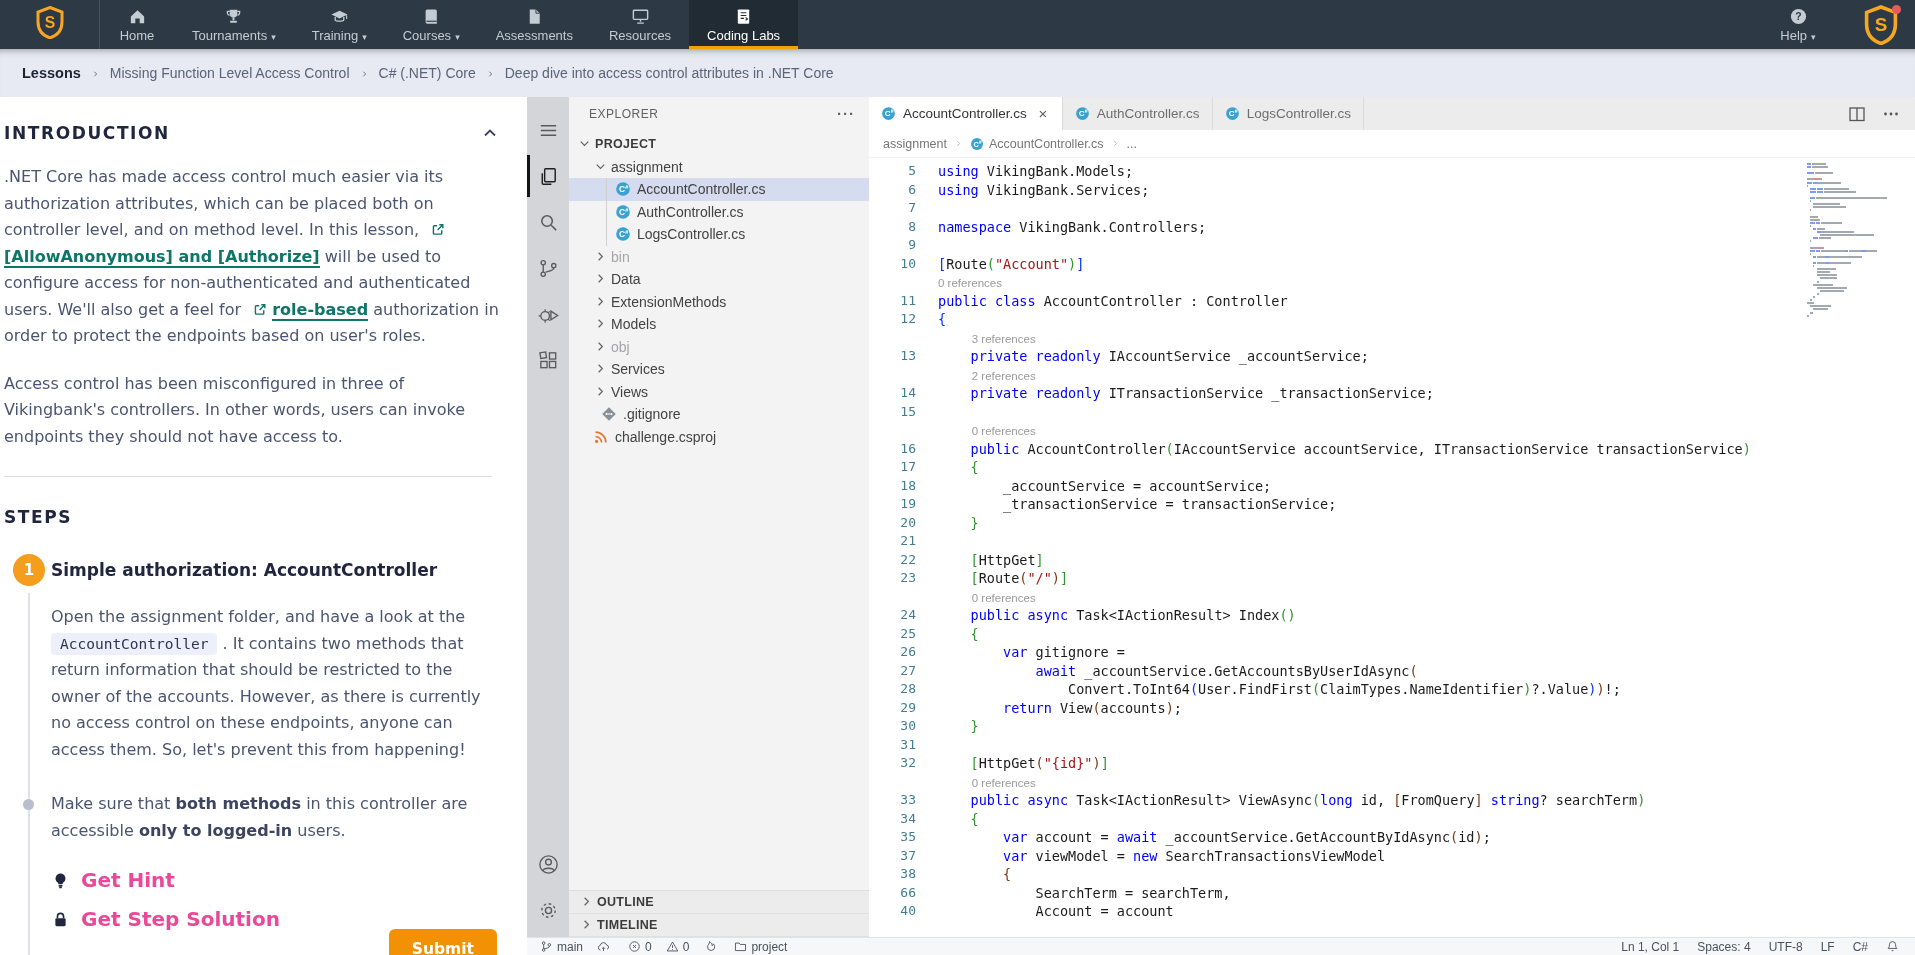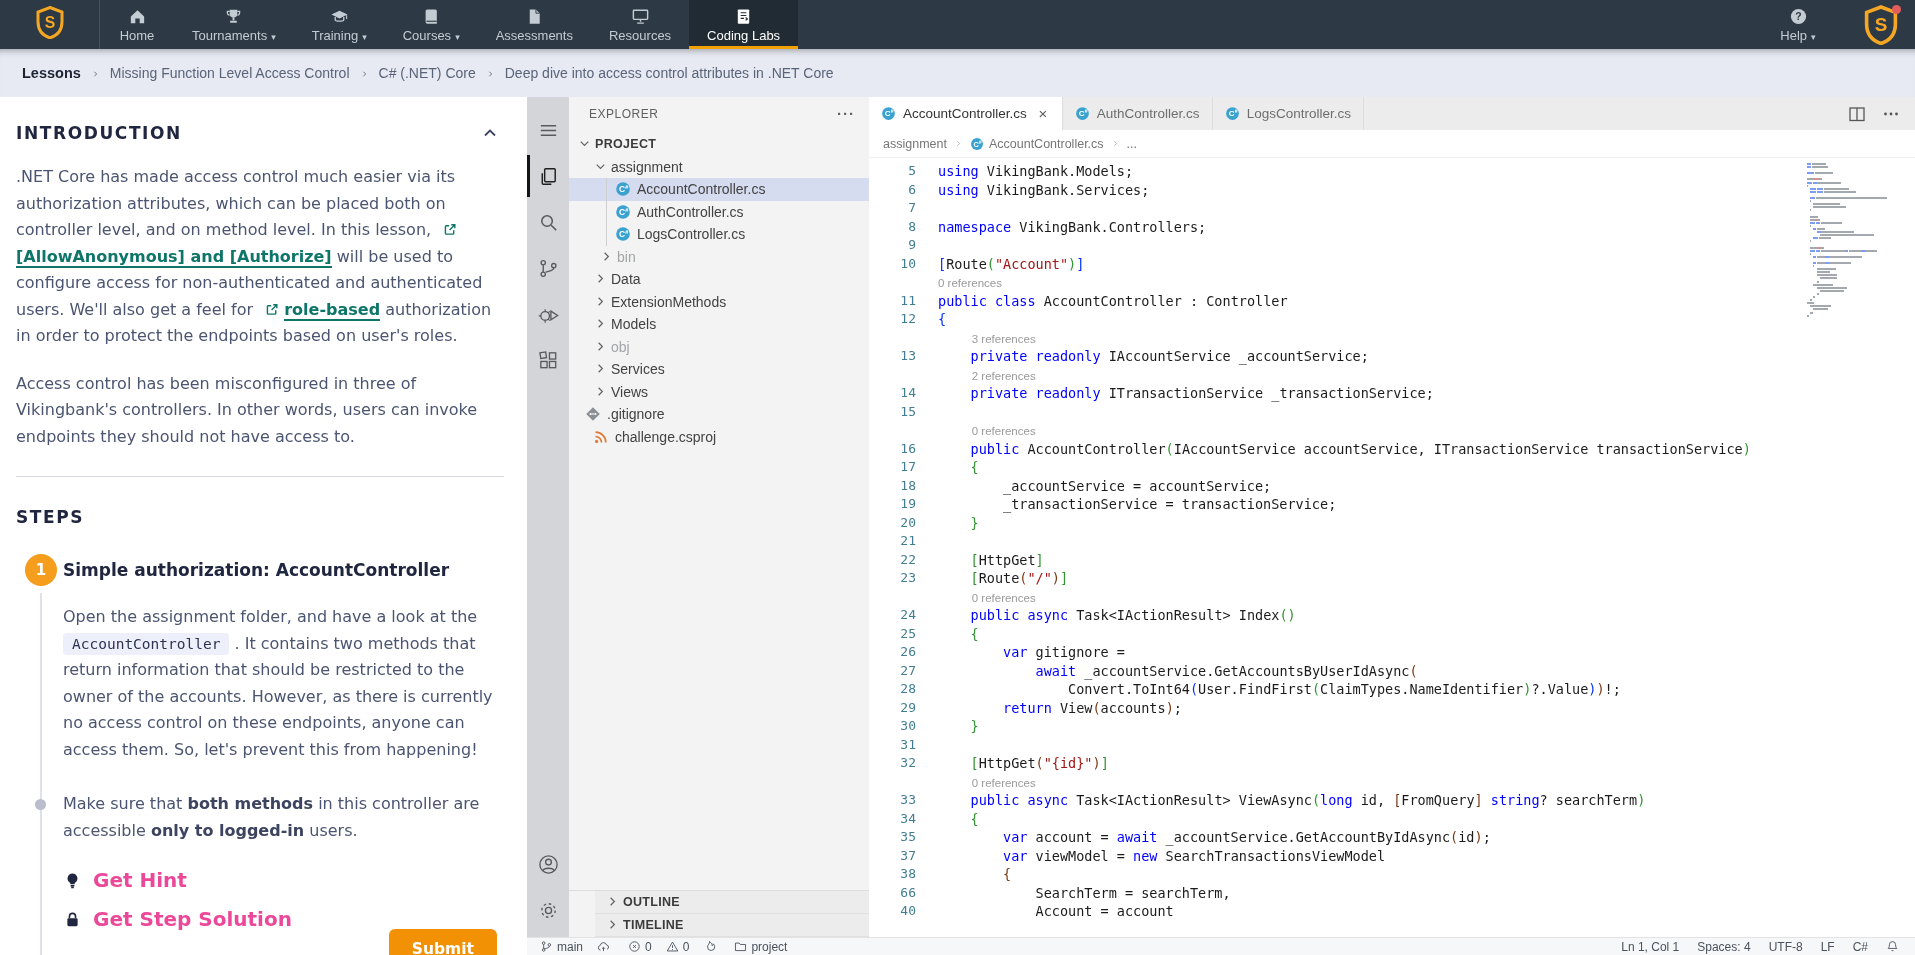--- a/index.html
+++ b/index.html
@@ -31,21 +31,21 @@
   .crumbbar .sep { margin:0 10px; color:#3f4b58; width:9px; height:12px; }
   .crumbbar .sep svg{ width:9px;height:12px; }
   .crumb-first { font-weight:bold; color:#1e2433; font-size:14.5px; }
 
   
   .main { flex:1; display:flex; min-height:0; }
 
   
   .lesson { width:527px; flex-shrink:0; background:#fff; position:relative; overflow:hidden;
     font-family:"DejaVu Sans", sans-serif; }
-  .lesson-inner { padding:26px 28px 0 16px; }
+  .lesson-inner { padding:26px 28px 0 4px; }
   .sec-head { display:flex; align-items:center; justify-content:space-between; }
   .sec-title { font-size:17px; font-weight:bold; letter-spacing:1.6px; color:#20263f; }
   .collapse-btn { width:18px; height:18px; color:#3d4460; cursor:pointer; }
   .collapse-btn svg{width:18px;height:18px;}
   .lesson p.para { margin-top:21px; font-size:16px; line-height:26.5px; color:#4b5571; }
   .ext-link { color:#0e7569; font-weight:bold; text-decoration:none; border-bottom:2px solid #0e7569;
     white-space:normal; cursor:pointer; }
   .ext-ic { display:inline-block; width:16px; height:15px; color:#0e7569; vertical-align:-2px; margin:0 4px 0 6px; }
   .ext-ic svg{width:16px;height:15px;}
   .code-chip { font-family:"DejaVu Sans Mono", monospace; font-size:14.5px; background:#edf0fa;
@@ -92,21 +92,21 @@
   .tree-row { height:22.5px; display:flex; align-items:center; font-size:14px; color:#424242;
     cursor:pointer; position:relative; white-space:nowrap; }
   .tree-row .chev { width:16px; height:16px; color:#646465; flex-shrink:0; margin-right:2px; }
   .tree-row .chev svg{ width:15px; height:15px; }
   .tree-row .ficon { width:16px; height:16px; margin-right:6px; flex-shrink:0; }
   .tree-row .ficon svg{ width:16px; height:16px; }
   .tree-row.sel { background:#d6dcf0; }
   .tree-row.dim .tlabel { color:#a3a5a8; }
   .tree-row.section .tlabel { font-weight:bold; font-size:12.5px; letter-spacing:.3px; color:#3b3b3b; }
   .tree-row.guide::before { content:""; position:absolute; left:37px; top:0; bottom:0; width:1px; background:#cfcfcf; }
-  .exp-bottom { border-top:1px solid #ddd;padding-left:26px; }
+  .exp-bottom { border-top:1px solid #ddd; }
   .exp-bottom .tree-row { background:#ececec; border-bottom:1px solid #e0e0e0; height:23px; }
   .exp-bottom .tlabel { font-weight:bold; font-size:12.5px; letter-spacing:.3px; color:#3b3b3b; }
 
   .editor-col { flex:1; display:flex; flex-direction:column; min-width:0; background:#ececec; }
   .tabbar { height:33px; display:flex; align-items:stretch; flex-shrink:0; background:#ececec; }
   .tab { display:flex; align-items:center; padding:0 12px; font-size:13.5px; color:#6e6e6e;
     background:#ececec; border-right:1px solid #dcdcdc; cursor:pointer; white-space:nowrap; }
   .tab .ficon { width:15px; height:15px; margin-right:7px; }
   .tab .ficon svg{ width:15px; height:15px; }
   .tab.active { background:#fff; color:#333; }
@@ -391,21 +391,21 @@
                 <span class="tlabel">AuthController.cs</span>
               </div>
               <div class="tree-row guide" style="padding-left: 46px;">
                 <span class="ficon"><svg viewBox="0 0 16 16">
                     <circle cx="8" cy="8" r="6.8" fill="#3ba2d0"></circle>
                     <text x="7" y="11" text-anchor="middle" font-size="8.5" font-weight="bold" fill="#fff" font-family="Liberation Sans">C</text>
                     <text x="11.8" y="7.5" text-anchor="middle" font-size="5.5" font-weight="bold" fill="#fff" font-family="Liberation Sans">#</text>
                   </svg></span>
                 <span class="tlabel">LogsController.cs</span>
               </div>
-              <div class="tree-row dim" style="padding-left: 30px;">
+              <div class="tree-row dim" style="padding-left: 24px;">
                 <span class="chev"><svg viewBox="0 0 16 16">
                     <path d="M6 4 L10 8 L6 12" fill="none" stroke="currentColor" stroke-width="1.3"></path>
                   </svg></span>
                 <span class="tlabel">bin</span>
               </div>
               <div class="tree-row" style="padding-left: 24px;">
                 <span class="chev"><svg viewBox="0 0 16 16">
                     <path d="M6 4 L10 8 L6 12" fill="none" stroke="currentColor" stroke-width="1.3"></path>
                   </svg></span>
                 <span class="tlabel">Data</span>
@@ -433,21 +433,21 @@
                     <path d="M6 4 L10 8 L6 12" fill="none" stroke="currentColor" stroke-width="1.3"></path>
                   </svg></span>
                 <span class="tlabel">Services</span>
               </div>
               <div class="tree-row" style="padding-left: 24px;">
                 <span class="chev"><svg viewBox="0 0 16 16">
                     <path d="M6 4 L10 8 L6 12" fill="none" stroke="currentColor" stroke-width="1.3"></path>
                   </svg></span>
                 <span class="tlabel">Views</span>
               </div>
-              <div class="tree-row" style="padding-left: 16px;">
+              <div class="tree-row" style="padding-left: 32px;">
                 <span class="ficon"><svg viewBox="0 0 16 16">
                     <path d="M8 1.2 L14.8 8 L8 14.8 L1.2 8 Z" fill="#8b9096"></path>
                     <circle cx="5.6" cy="8" r="1.1" fill="#fff"></circle>
                     <circle cx="10.4" cy="8" r="1.1" fill="#fff"></circle>
                     <path d="M6.7 8 h2.6" stroke="#fff" stroke-width="1"></path>
                   </svg></span>
                 <span class="tlabel">.gitignore</span>
               </div>
               <div class="tree-row" style="padding-left: 24px;">
                 <span class="ficon"><svg viewBox="0 0 16 16">

